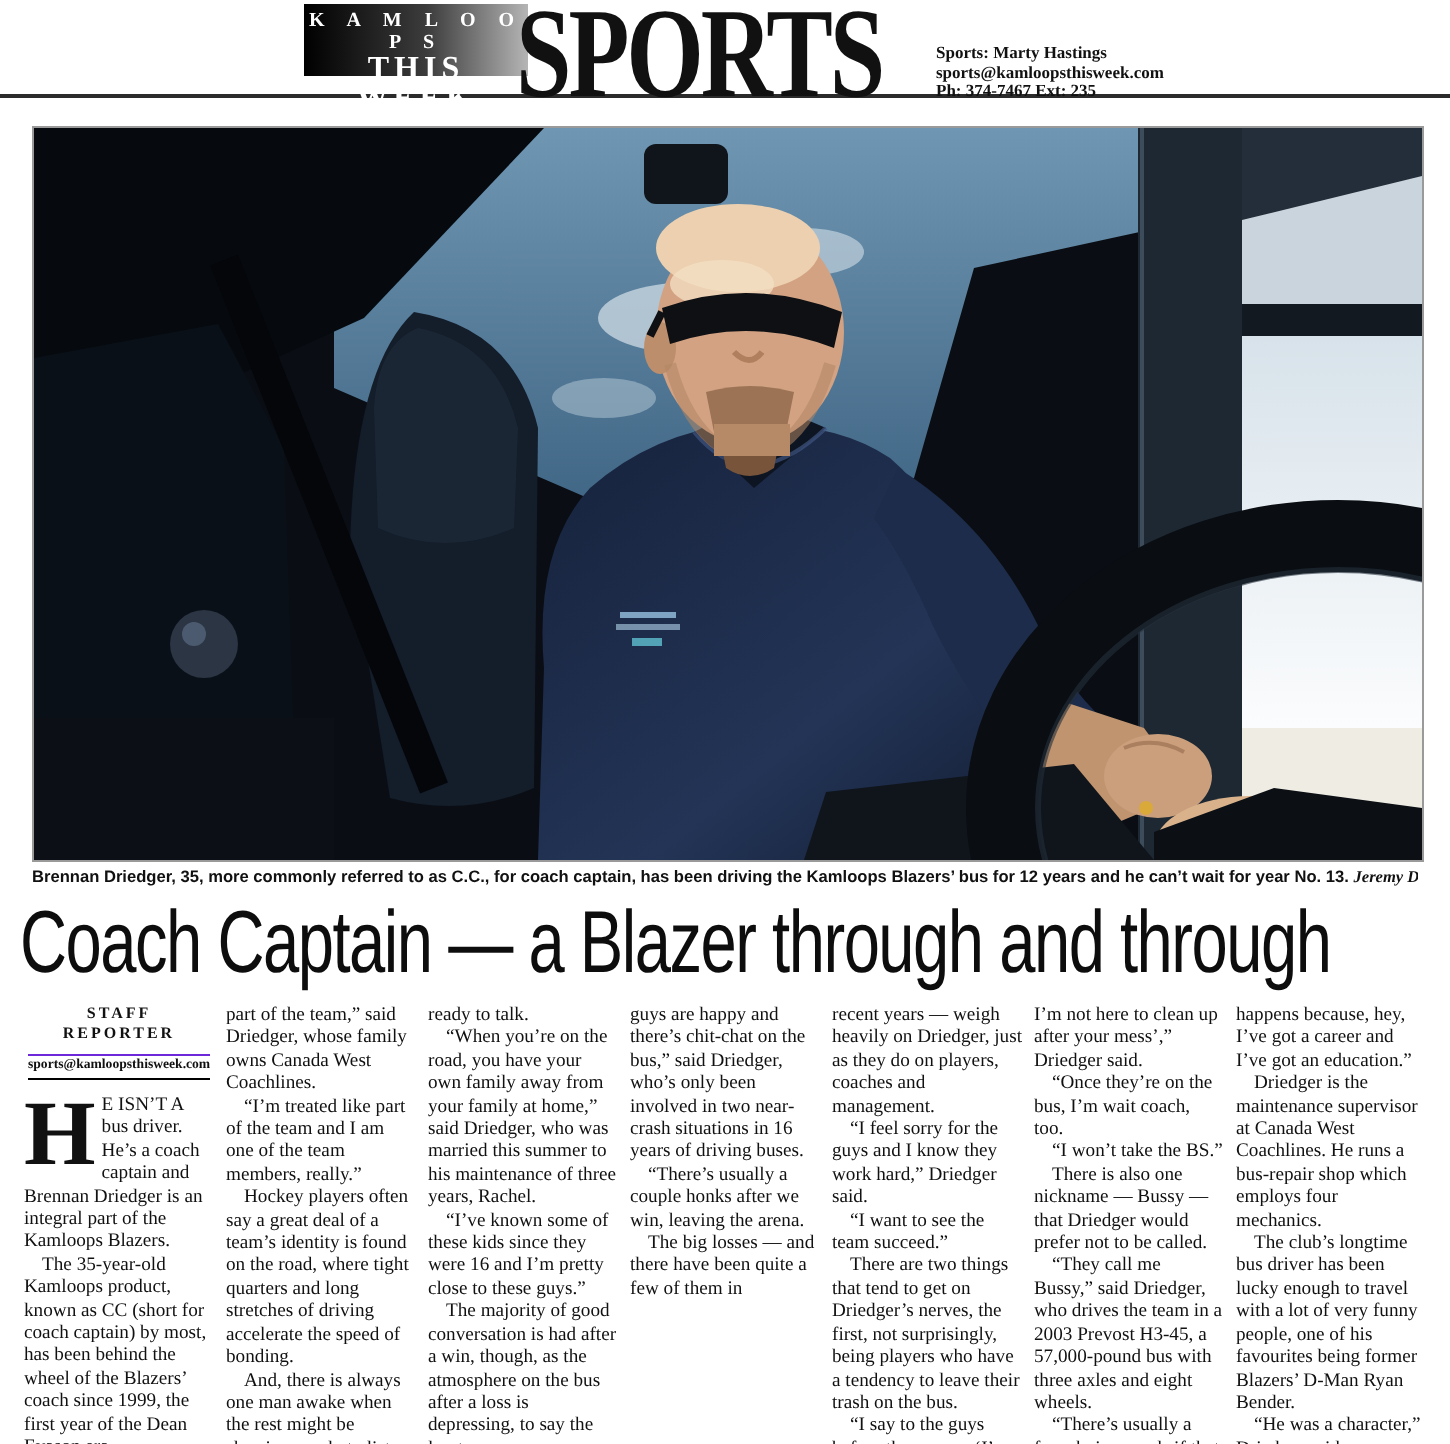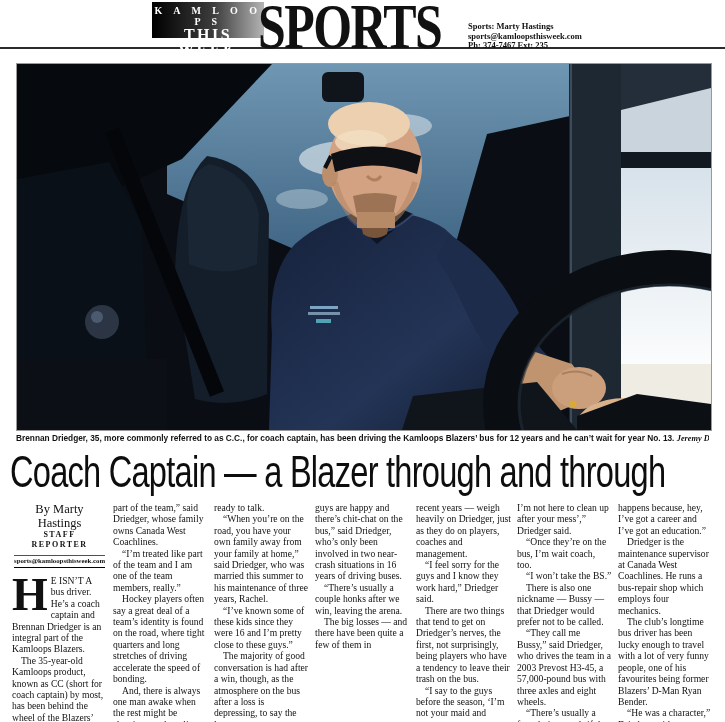--- a/index.html
+++ b/index.html
@@ -147,21 +147,20 @@
 <div class="caption">
   <span>Brennan Driedger, 35, more commonly referred to as C.C., for coach captain, has been driving the Kamloops Blazers’ bus for 12 years and he can’t wait for year No. 13.</span>
   <span class="credit">Jeremy Deutsch/KTW</span>
 </div>
 
 <div class="headline">Coach Captain — a Blazer through and through</div>
 
 <div class="columns">
     <div class="col">
       <div class="byline-block">
-        <div class="byline-name">By Marty Hastings</div>
         <div class="byline-title">STAFF REPORTER</div>
         <div class="byline-email">sports@kamloopsthisweek.com</div>
       </div>
       <p class="para lead"><span class="dropcap">H</span>E ISN’T A bus driver. He’s a coach captain and Brennan Driedger is an integral part of the Kamloops Blazers.</p>
       <p class="para">The 35-year-old Kamloops product, known as CC (short for coach captain) by most, has been behind the wheel of the Blazers’ coach since 1999, the first year of the Dean Evason era.</p>
     </div>
     <div class="col">
       <p class="para first">part of the team,” said Driedger, whose family owns Canada West Coachlines.</p>
       <p class="para">“I’m treated like part of the team and I am one of the team members, really.”</p>
       <p class="para">Hockey players often say a great deal of a team’s identity is found on the road, where tight quarters and long stretches of driving accelerate the speed of bonding.</p>
@@ -174,20 +173,21 @@
       <p class="para">The majority of good conversation is had after a win, though, as the atmosphere on the bus after a loss is depressing, to say the least.</p>
     </div>
     <div class="col">
       <p class="para first">guys are happy and there’s chit-chat on the bus,” said Driedger, who’s only been involved in two near-crash situations in 16 years of driving buses.</p>
       <p class="para">“There’s usually a couple honks after we win, leaving the arena.</p>
       <p class="para">The big losses — and there have been quite a few of them in</p>
     </div>
     <div class="col">
       <p class="para first">recent years — weigh heavily on Driedger, just as they do on players, coaches and management.</p>
       <p class="para">“I feel sorry for the guys and I know they work hard,” Driedger said.</p>
+      <p class="para">“I want to see the team succeed.”</p>
       <p class="para">There are two things that tend to get on Driedger’s nerves, the first, not surprisingly, being players who have a tendency to leave their trash on the bus.</p>
       <p class="para">“I say to the guys before the season, ‘I’m not your maid and</p>
     </div>
     <div class="col">
       <p class="para first">I’m not here to clean up after your mess’,” Driedger said.</p>
       <p class="para">“Once they’re on the bus, I’m wait coach, too.</p>
       <p class="para">“I won’t take the BS.”</p>
       <p class="para">There is also one nickname — Bussy — that Driedger would prefer not to be called.</p>
       <p class="para">“They call me Bussy,” said Driedger, who drives the team in a 2003 Prevost H3-45, a 57,000-pound bus with three axles and eight wheels.</p>
       <p class="para">“There’s usually a few choice words if that</p>

